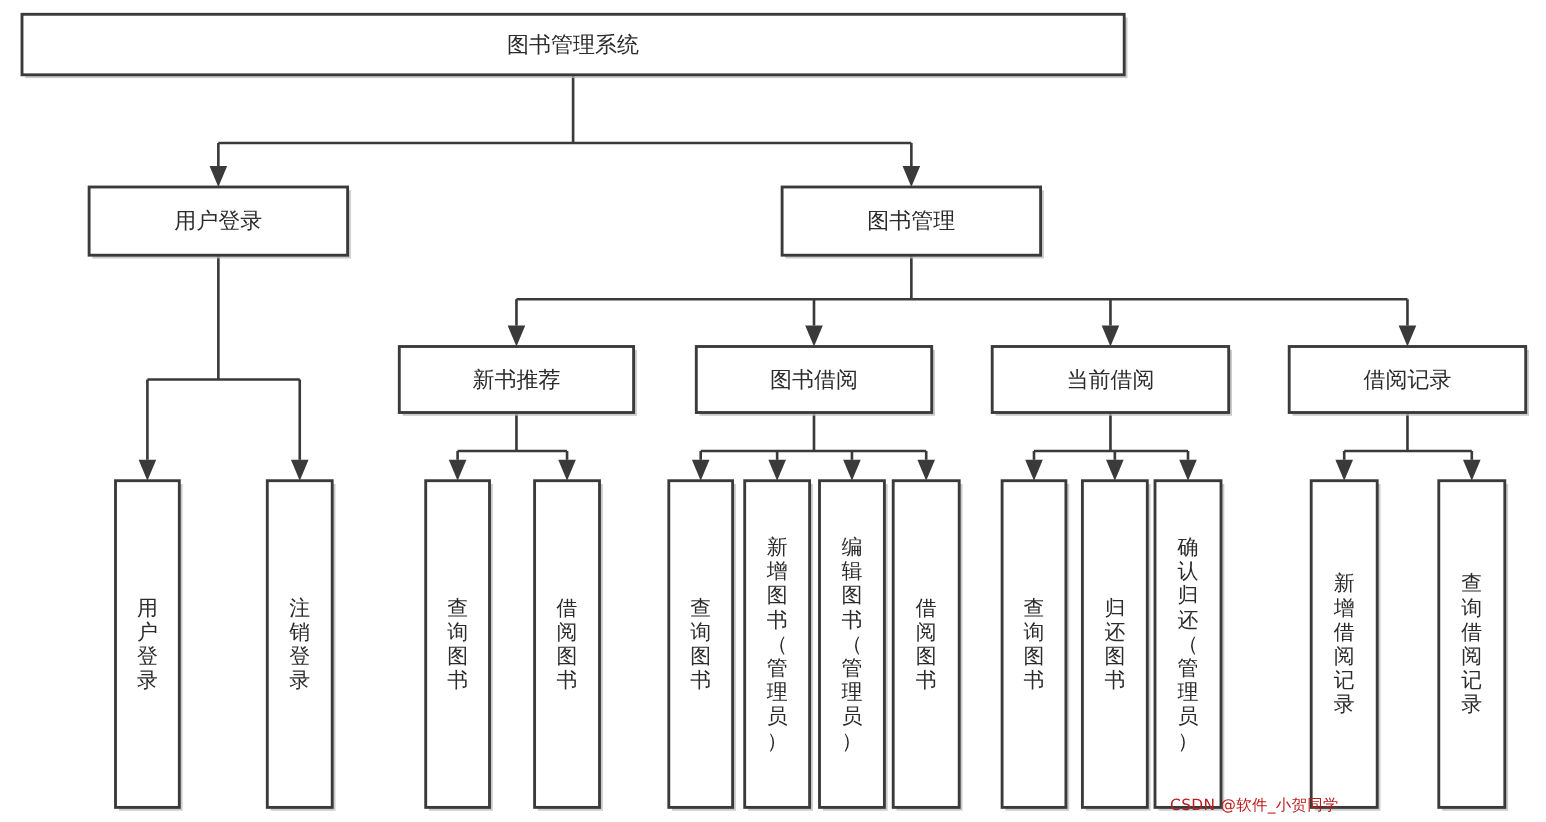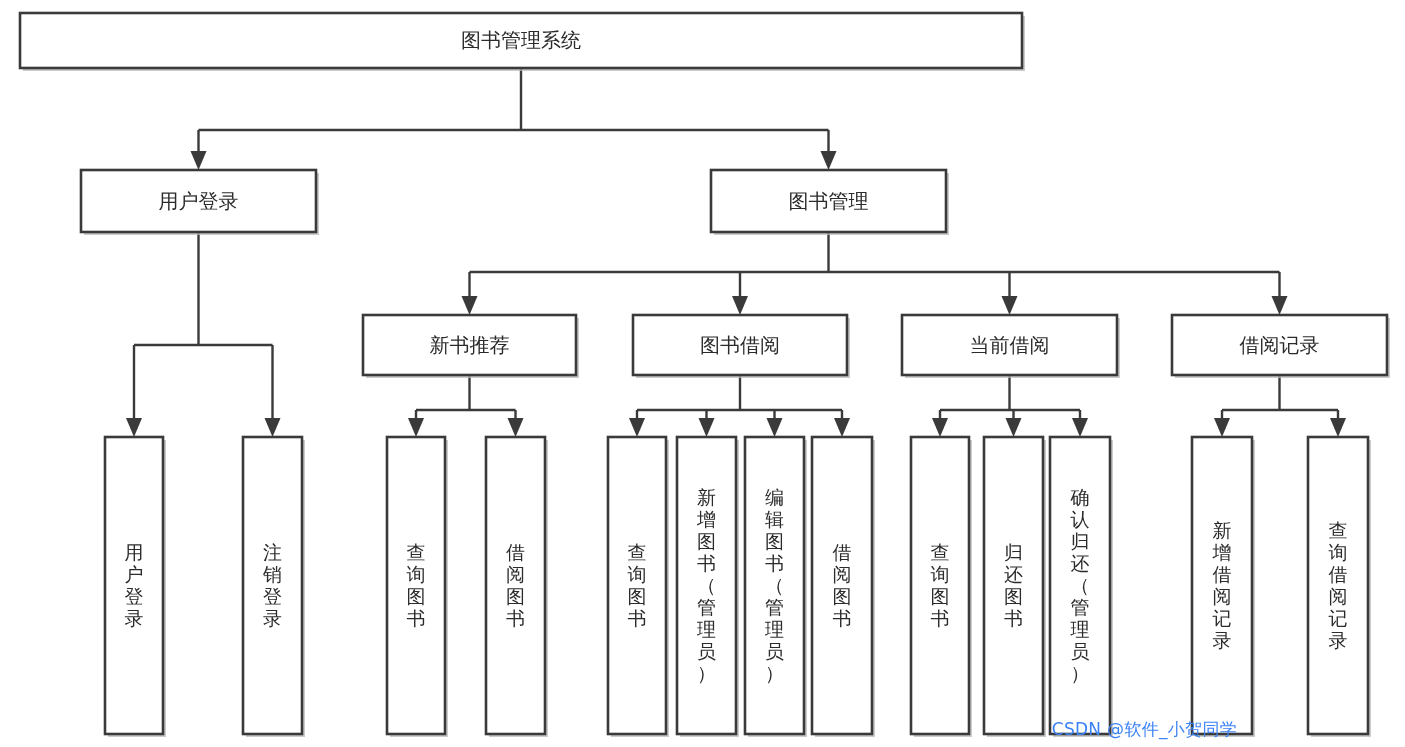--- a/index.html
+++ b/index.html
@@ -52,25 +52,25 @@
     dominant-baseline: middle;
   }
   .node-label-vertical {
     font-family: "DejaVu Sans", "Liberation Sans", sans-serif;
     font-size: 19px;
     fill: #2b2b2b;
     text-anchor: middle;
   }
   .watermark-text {
     position: absolute;
-    right: 0;
+    right: 20px;
     bottom: 6px;
     font-family: "DejaVu Sans", "Liberation Sans", sans-serif;
-    font-size: 17px;
-    color: #3b82f6;
+    font-size: 14px;
+    color: #b91c1c;
     white-space: nowrap;
     letter-spacing: 0.3px;
   }
 </style>
 </head>
 <body>
 
 <div id="diagram-root">
   <svg id="tree-canvas" viewBox="0 0 1405 747">
     <defs></defs>

